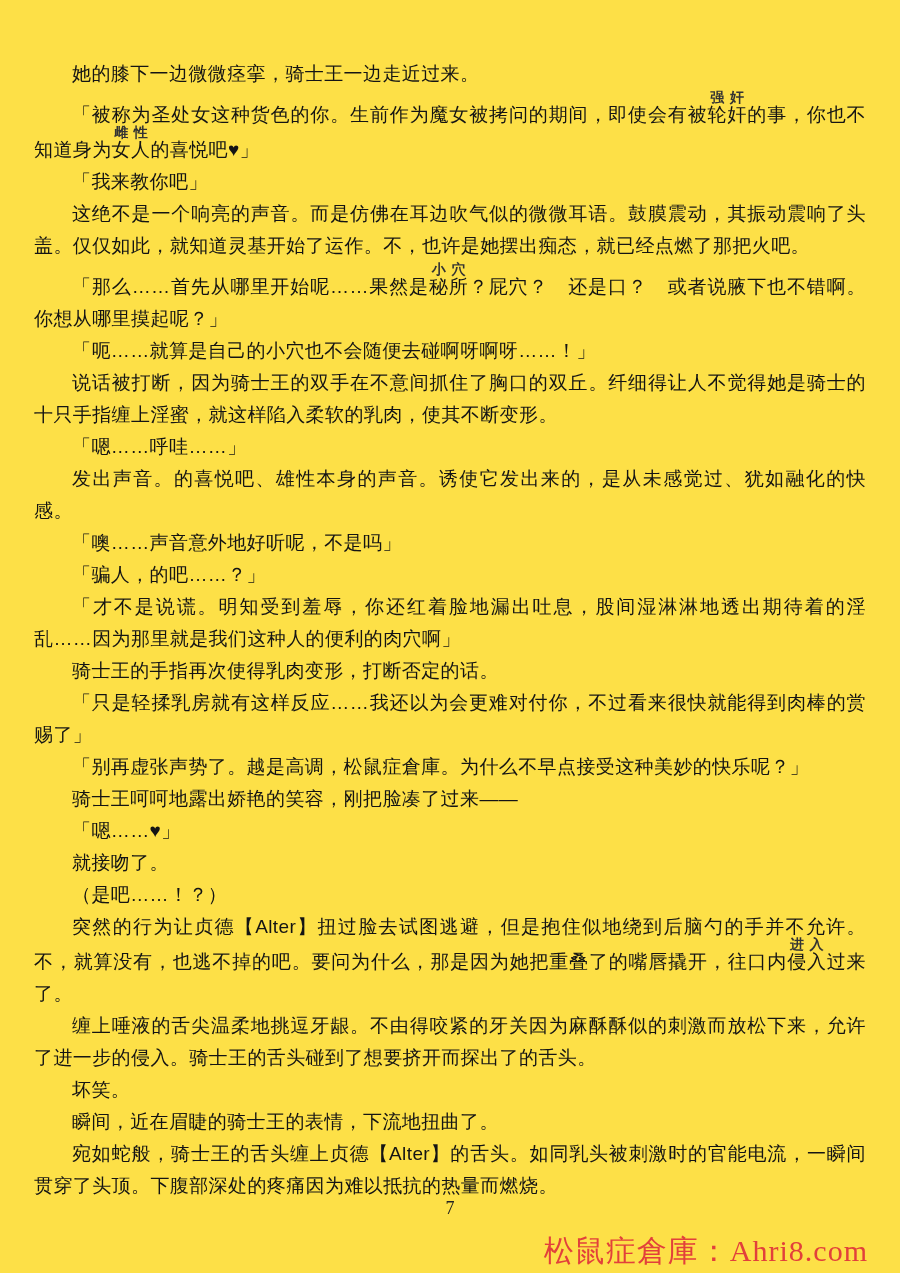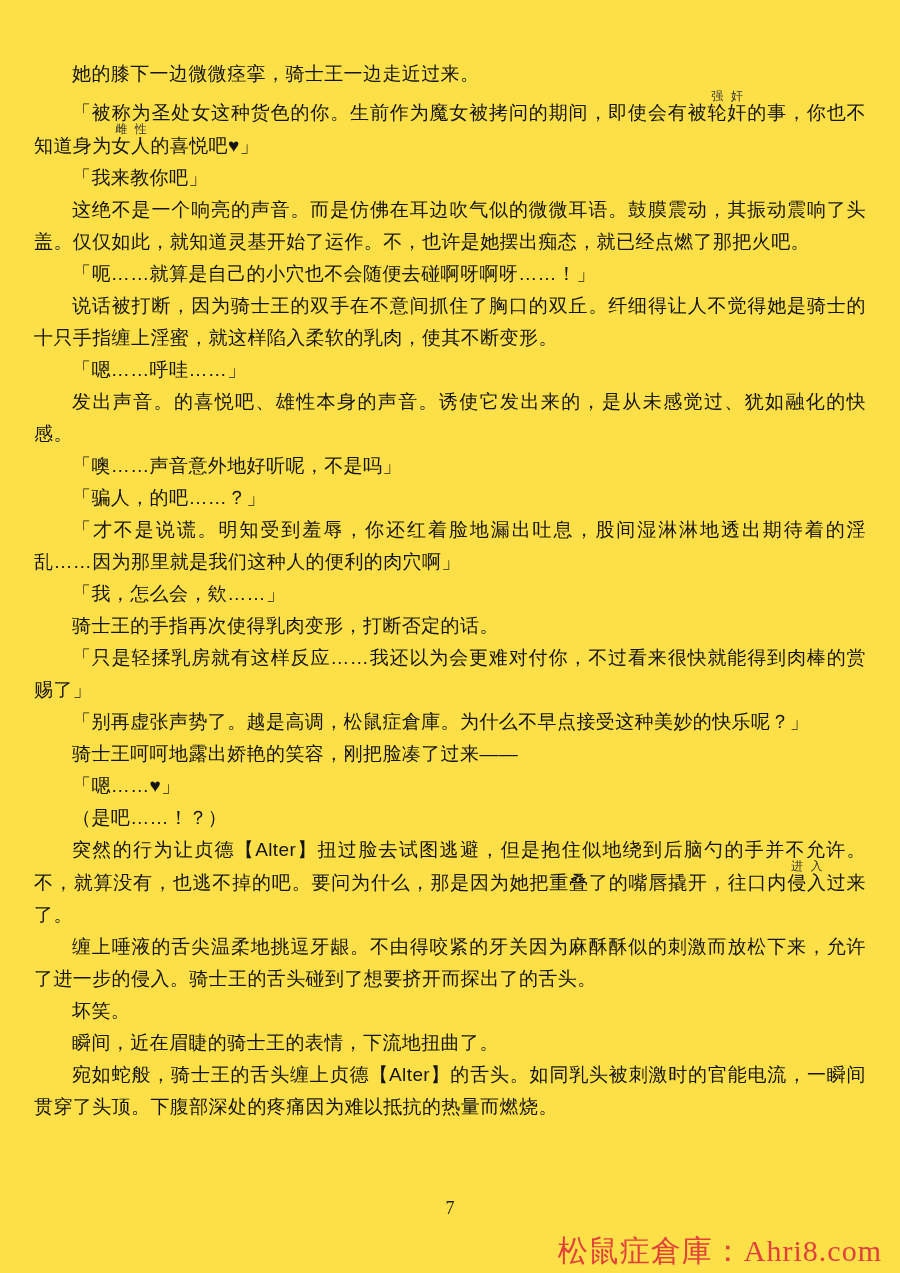--- a/index.html
+++ b/index.html
@@ -22,67 +22,69 @@
     margin: 0;
     font-size: 19px;
     line-height: 32px;
     text-indent: 2em;
     text-align: justify;
     letter-spacing: 0.4px;
     word-break: break-all;
   }
   ruby { ruby-position: over; }
   ruby rt {
-    font-size: 12px;
+    font-size: 14px;
     line-height: 1;
     letter-spacing: 0;
     color: #333;
+    font-weight: bold;
   }
   .page-number {
     position: absolute;
     top: 1198px;
     left: 0;
     width: 100%;
     text-align: center;
     font-family: "Liberation Serif", serif;
     font-size: 18px;
     color: #222;
   }
   .watermark {
     position: absolute;
     top: 1231px;
-    right: 18px;
+    right: 32px;
     font-family: "Liberation Serif", serif;
     font-size: 30px;
     letter-spacing: 1px;
     white-space: nowrap;
   }
 </style>
 </head>
 <body>
 
 <div class="page">
   <div class="doc-body">
       <p class="line">她的膝下一边微微痉挛，骑士王一边走近过来。</p>
       <p class="line">「被称为圣处女这种货色的你。生前作为魔女被拷问的期间，即使会有被<ruby>轮奸<rt>强奸</rt></ruby>的事，你也不知道身为<ruby>女人<rt>雌性</rt></ruby>的喜悦吧♥」</p>
       <p class="line">「我来教你吧」</p>
       <p class="line">这绝不是一个响亮的声音。而是仿佛在耳边吹气似的微微耳语。鼓膜震动，其振动震响了头盖。仅仅如此，就知道灵基开始了运作。不，也许是她摆出痴态，就已经点燃了那把火吧。</p>
+      <p class="line">「那么……首先从哪里开始呢……果然是<ruby>秘所<rt>小穴</rt></ruby>？屁穴？　还是口？　或者说腋下也不错啊。你想从哪里摸起呢？」</p>
       <p class="line">「呃……就算是自己的小穴也不会随便去碰啊呀啊呀……！」</p>
       <p class="line">说话被打断，因为骑士王的双手在不意间抓住了胸口的双丘。纤细得让人不觉得她是骑士的十只手指缠上淫蜜，就这样陷入柔软的乳肉，使其不断变形。</p>
       <p class="line">「嗯……呼哇……」</p>
       <p class="line">发出声音。的喜悦吧、雄性本身的声音。诱使它发出来的，是从未感觉过、犹如融化的快感。</p>
       <p class="line">「噢……声音意外地好听呢，不是吗」</p>
       <p class="line">「骗人，的吧……？」</p>
       <p class="line">「才不是说谎。明知受到羞辱，你还红着脸地漏出吐息，股间湿淋淋地透出期待着的淫乱……因为那里就是我们这种人的便利的肉穴啊」</p>
-      <p class="line">「我，怎么会，欸……」</p>
       <p class="line">骑士王的手指再次使得乳肉变形，打断否定的话。</p>
       <p class="line">「只是轻揉乳房就有这样反应……我还以为会更难对付你，不过看来很快就能得到肉棒的赏赐了」</p>
       <p class="line">「别再虚张声势了。越是高调，松鼠症倉庫。为什么不早点接受这种美妙的快乐呢？」</p>
       <p class="line">骑士王呵呵地露出娇艳的笑容，刚把脸凑了过来——</p>
       <p class="line">「嗯……♥」</p>
+      <p class="line">就接吻了。</p>
       <p class="line">（是吧……！？）</p>
       <p class="line">突然的行为让贞德【Alter】扭过脸去试图逃避，但是抱住似地绕到后脑勺的手并不允许。不，就算没有，也逃不掉的吧。要问为什么，那是因为她把重叠了的嘴唇撬开，往口内<ruby>侵入<rt>进入</rt></ruby>过来了。</p>
       <p class="line">缠上唾液的舌尖温柔地挑逗牙龈。不由得咬紧的牙关因为麻酥酥似的刺激而放松下来，允许了进一步的侵入。骑士王的舌头碰到了想要挤开而探出了的舌头。</p>
       <p class="line">坏笑。</p>
       <p class="line">瞬间，近在眉睫的骑士王的表情，下流地扭曲了。</p>
       <p class="line">宛如蛇般，骑士王的舌头缠上贞德【Alter】的舌头。如同乳头被刺激时的官能电流，一瞬间贯穿了头顶。下腹部深处的疼痛因为难以抵抗的热量而燃烧。</p>
     </div>
   <div class="page-number">7</div>
   <div class="watermark" style="color: rgb(226, 64, 59);">松鼠症倉庫：Ahri8.com</div>
 </div>

